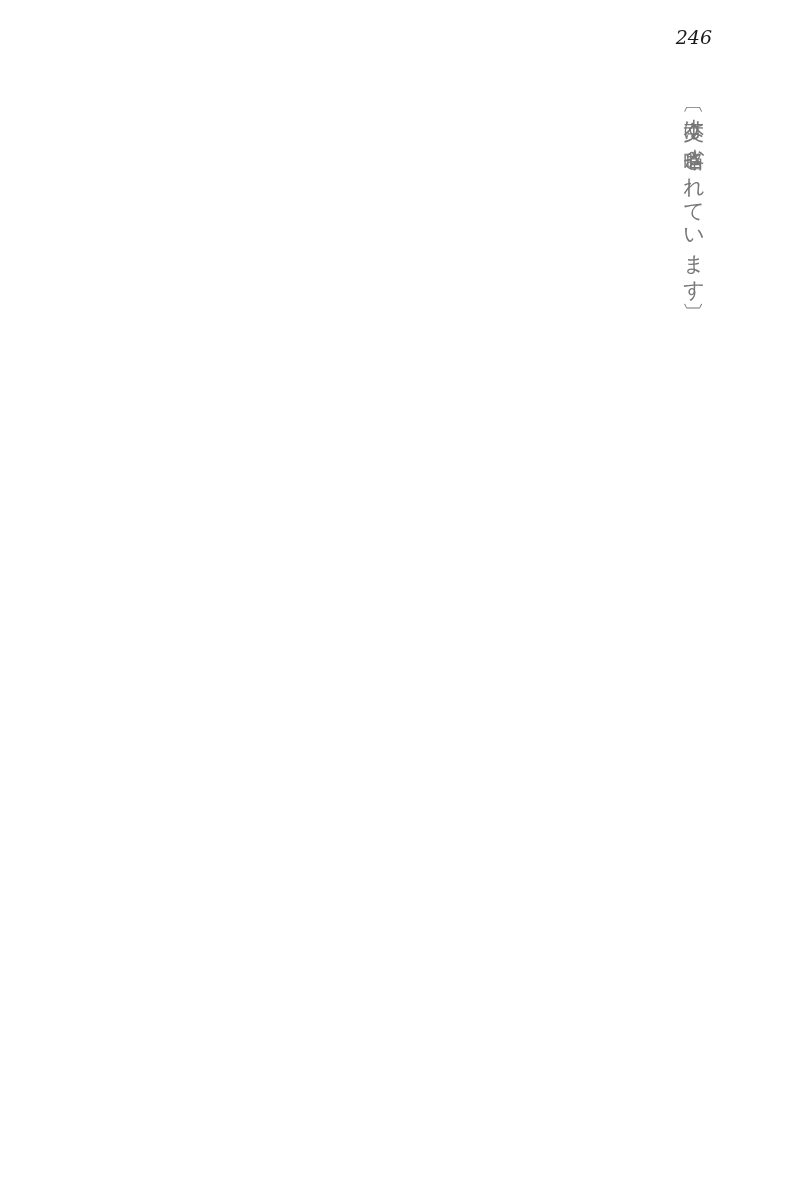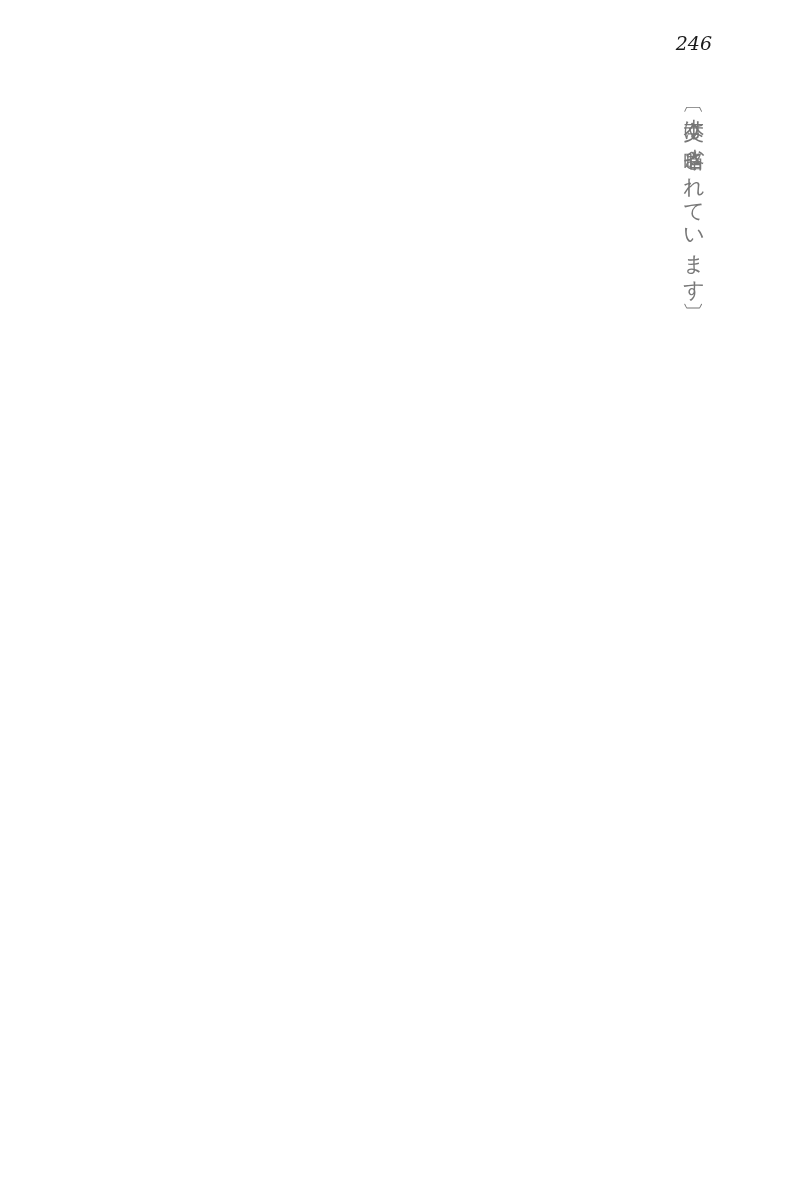--- a/index.html
+++ b/index.html
@@ -12,21 +12,21 @@
   }
   .page {
     box-sizing: border-box;
     width: 800px;
     height: 1200px;
     padding: 60px 70px 40px 55px;
     position: relative;
   }
   .page-number {
     position: absolute;
-    top: 32px;
+    top: 26px;
     right: 88px;
     font-size: 19px;
     font-style: italic;
     color: #1a1a1a;
   }
   .body-text {
     writing-mode: vertical-rl;
     text-orientation: upright;
     height: 1060px;
     width: 660px;

